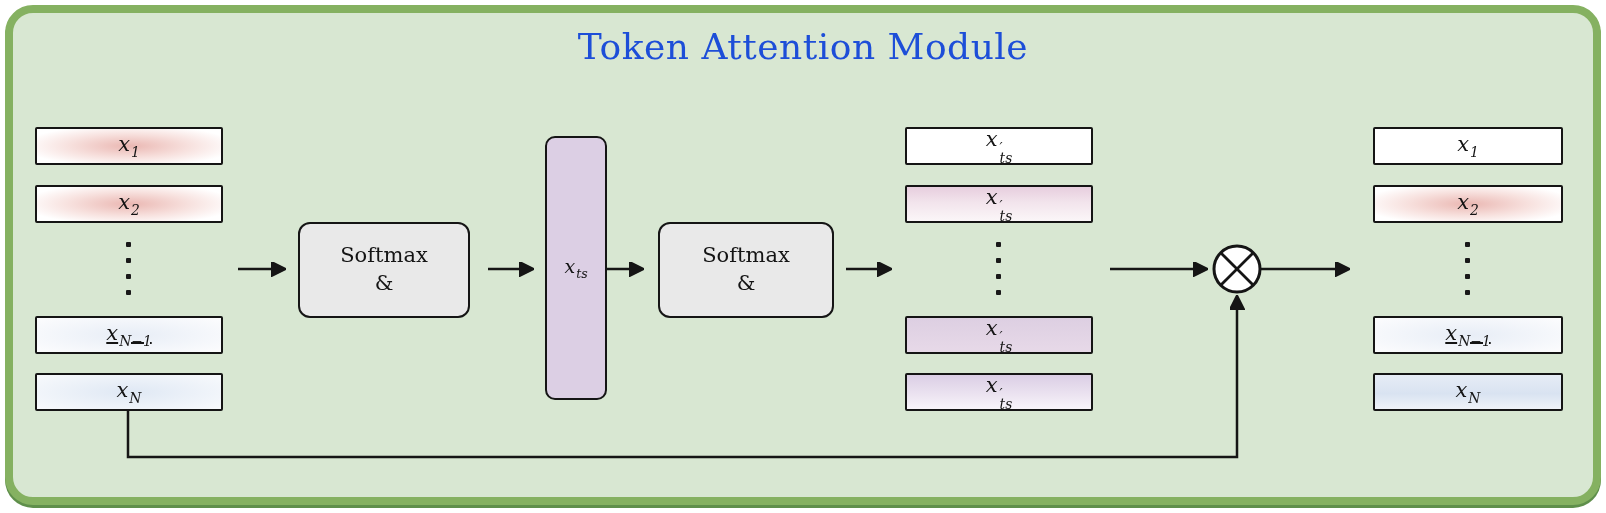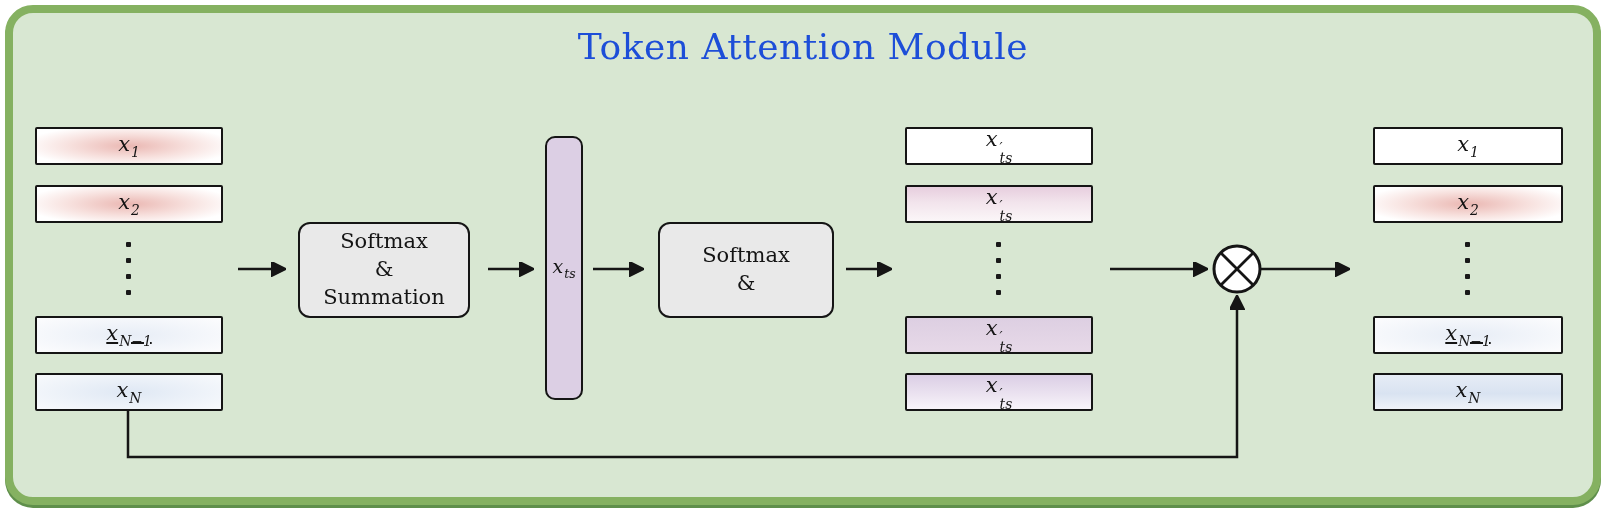--- a/index.html
+++ b/index.html
@@ -31,21 +31,21 @@
   [data-tint="purple"]{background:linear-gradient(180deg,var(--tint-purple,#ddcfe2) 0%,#e7d9e8 100%);}
   [data-tint="purple-soft"]{background:linear-gradient(180deg,#dbcee5 0%,#ece4f1 60%,#f8f5fa 100%);}
   
   .process{position:absolute;width:172px;height:96px;box-sizing:border-box;
            border:2.5px solid var(--stroke,#151515);border-radius:12px;
            background:var(--process-fill,#e9e9e9);
            display:flex;flex-direction:column;align-items:center;justify-content:center;
            font-size:21px;line-height:1.32;text-align:center;}
   .p1{left:298px;top:222px}.p2{left:658px;top:222px;width:176px}
   
-  .bar{position:absolute;left:545px;top:136px;width:38px;height:264px;box-sizing:border-box;
+  .bar{position:absolute;left:545px;top:136px;width:62px;height:264px;box-sizing:border-box;
        border:2.5px solid var(--stroke,#151515);border-radius:10px;
        background:var(--bar-fill,#dccfe4);
        display:flex;align-items:center;justify-content:center;font-size:19px;}
   
   .dots{position:absolute;display:flex;flex-direction:column;gap:11px;}
   .dots span{width:5px;height:5px;background:#191919;border-radius:1px;}
   .d-in{left:126px;top:242px}.d-wt{left:996px;top:242px}.d-out{left:1465px;top:242px}
   
   .math .mi{font-style:italic;}
   .math .msub{font-style:italic;font-size:.66em;vertical-align:-0.4em;margin-left:1px;}
@@ -98,21 +98,20 @@
   <div class="token in-3" data-tint="blue-faint">
     <span class="math"><span class="mi">x</span><span class="msub">N−1</span></span>
   </div>
   <div class="token in-4" data-tint="blue-soft">
     <span class="math"><span class="mi">x</span><span class="msub">N</span></span>
   </div>
 
   <div class="process p1">
     <span>Softmax</span>
     <span>&amp;</span>
-    <span>Summation</span>
   </div>
 
   <div class="bar">
     <span class="math"><span class="mi">x</span><span class="msub">ts</span></span>
   </div>
 
   <div class="process p2">
     <span>Softmax</span>
     <span>&amp;</span>
   </div>

